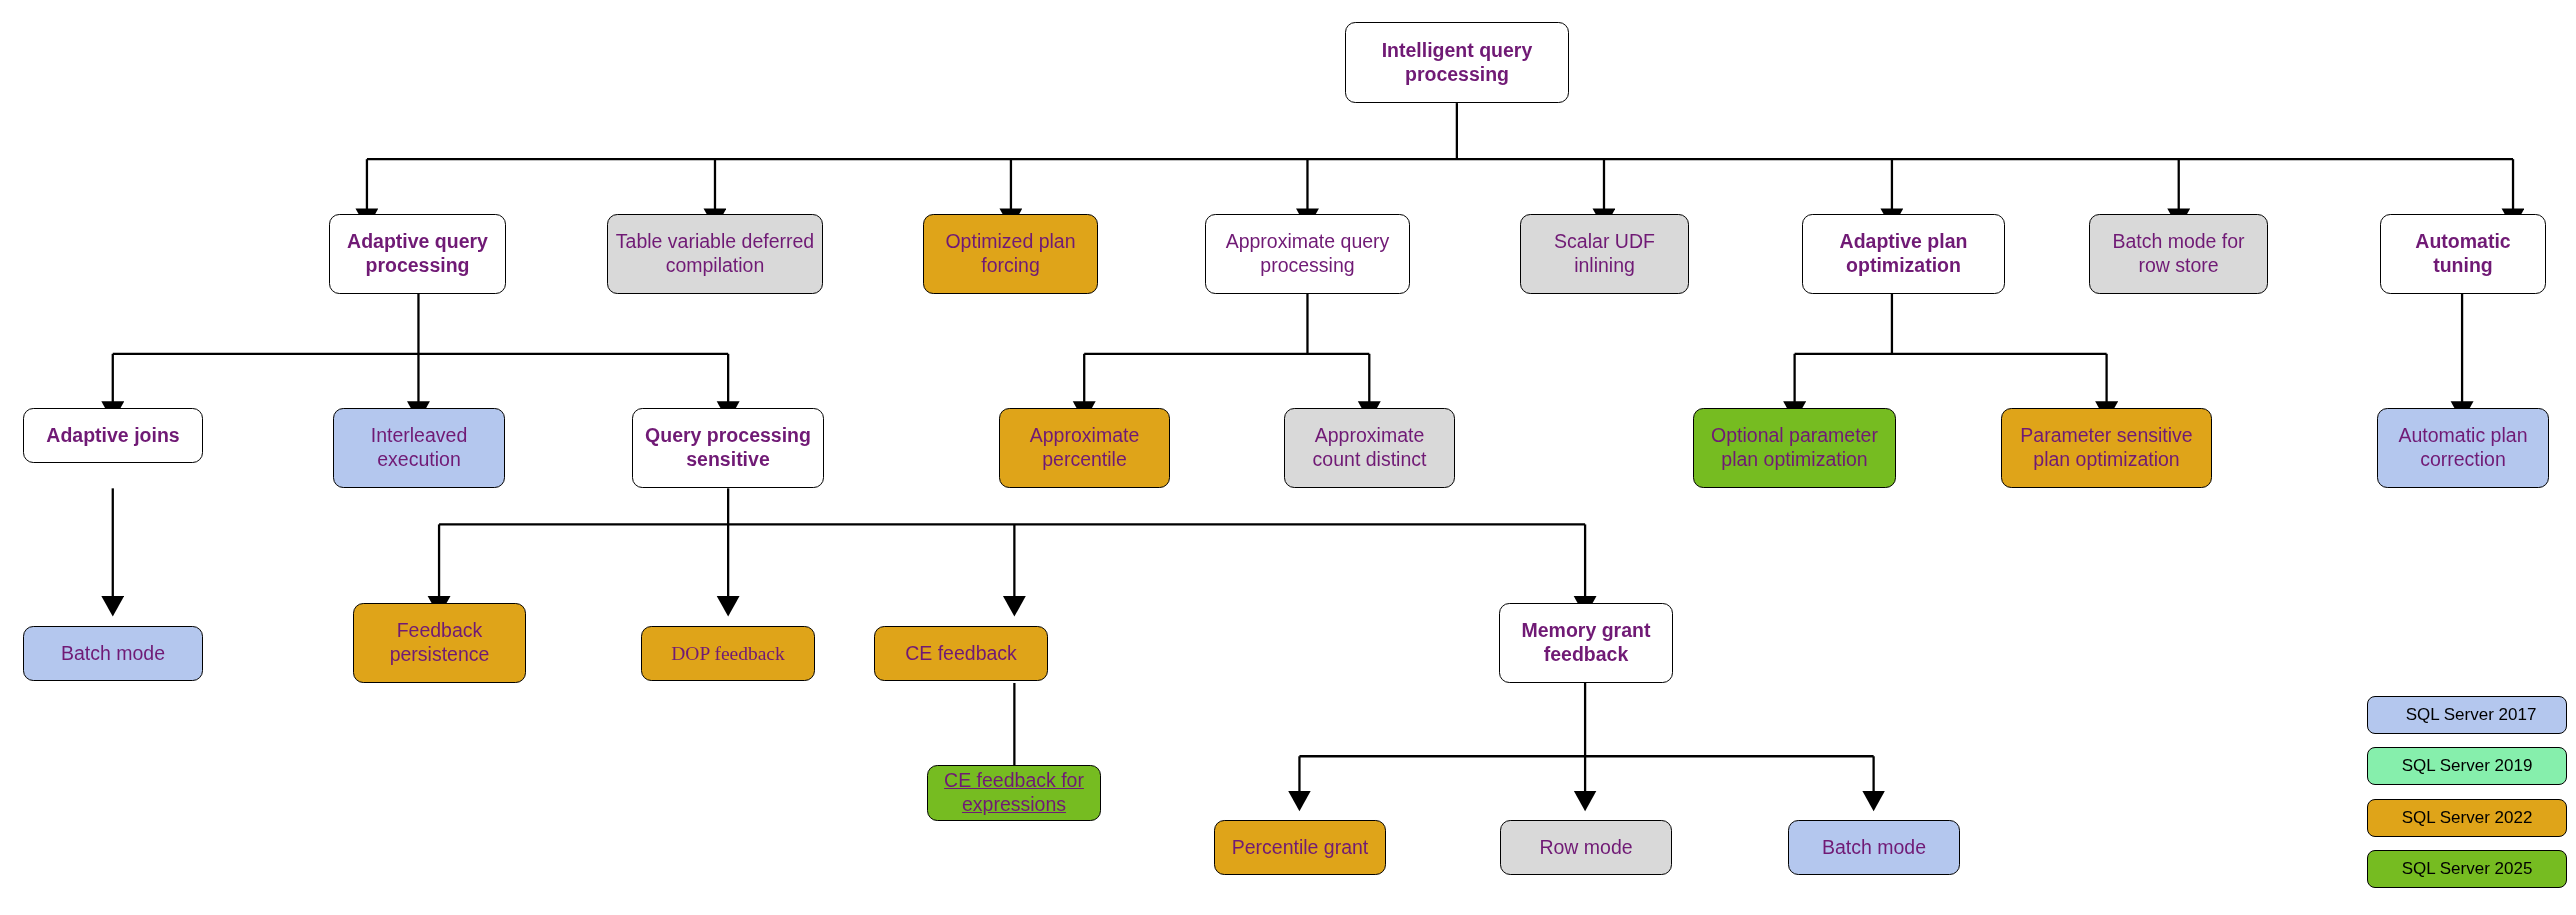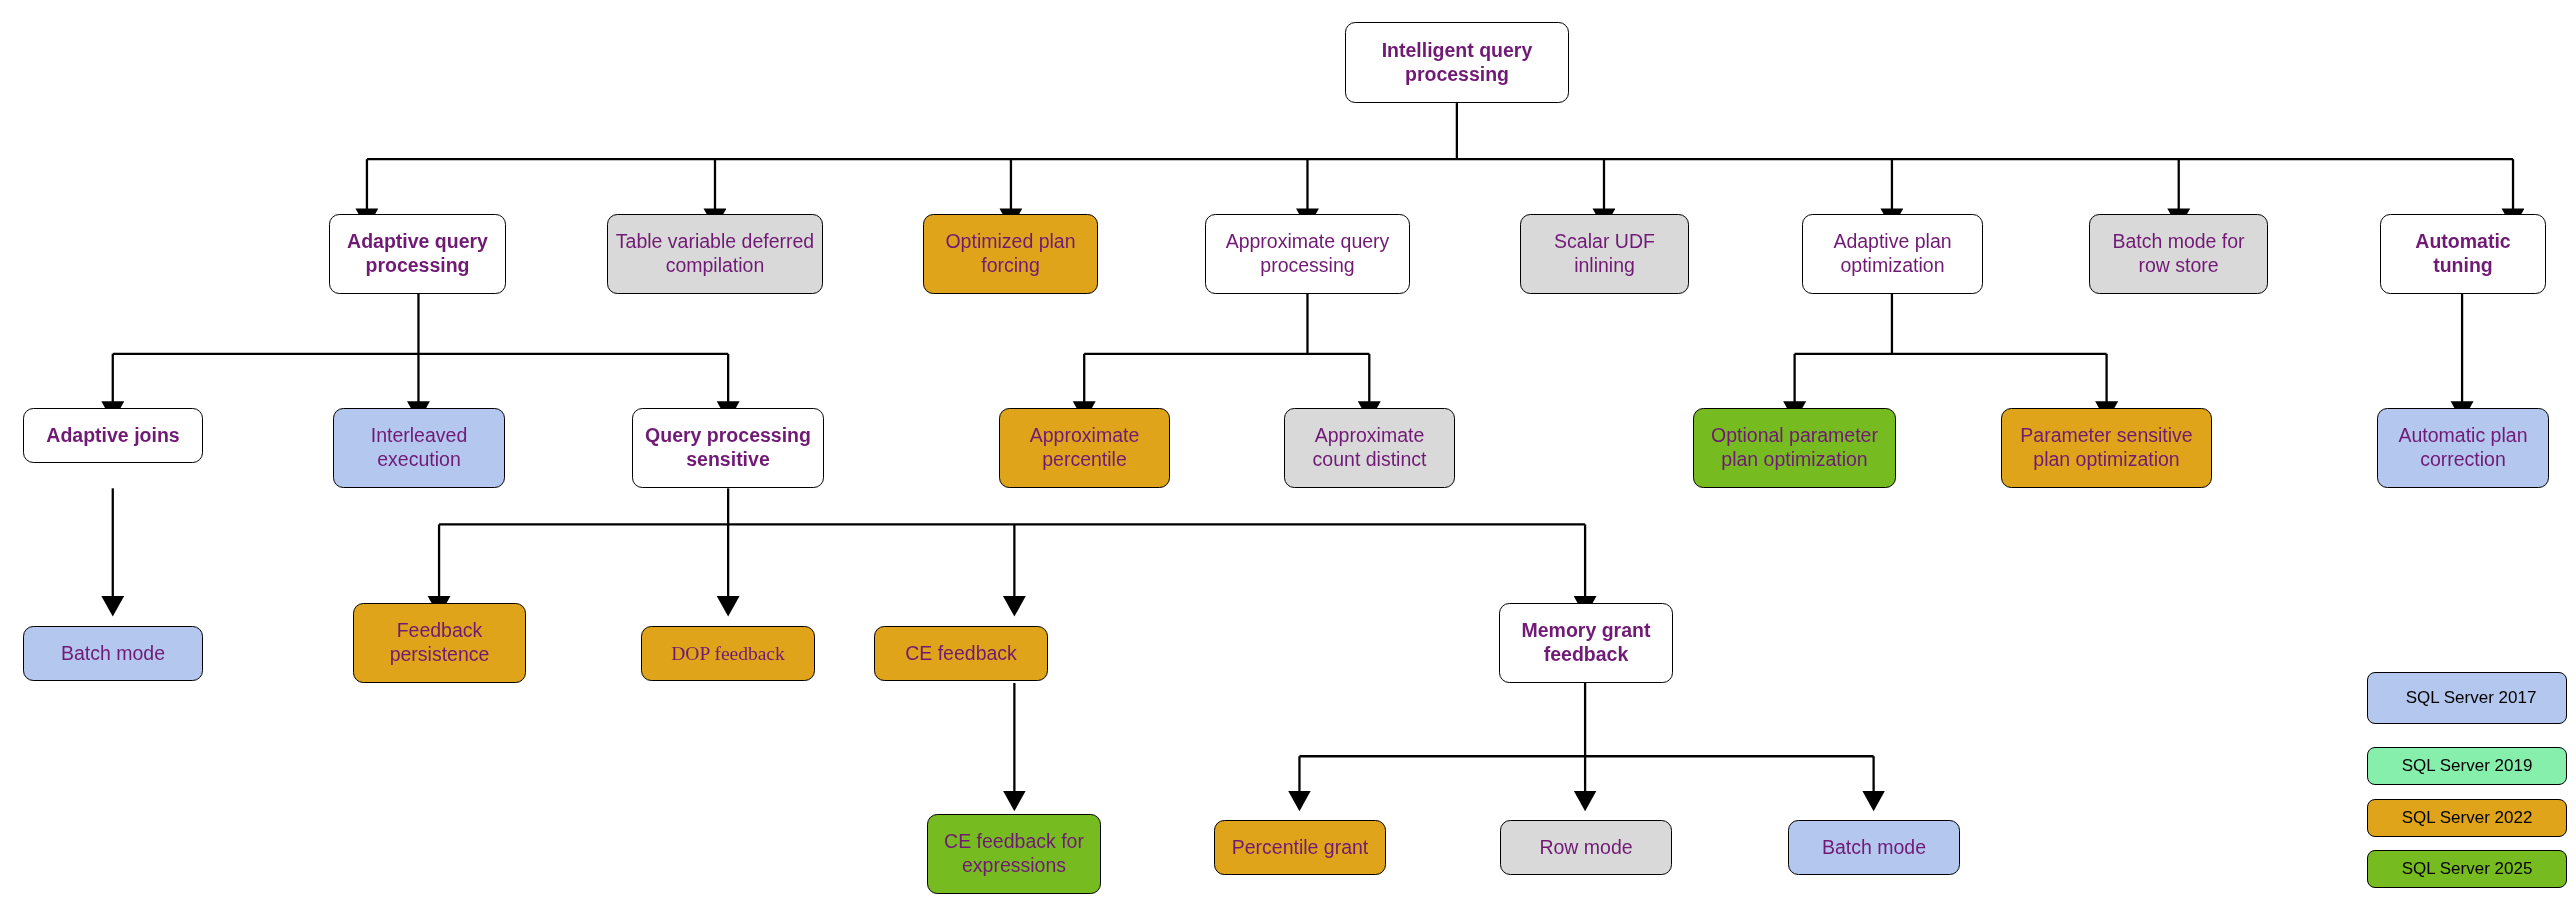--- a/index.html
+++ b/index.html
@@ -99,21 +99,21 @@
   </div>
   <div class="node n2022" style="left:923px;top:214px;width:175px;height:80px;">
     <span>Optimized plan forcing</span>
   </div>
   <div class="node nplain" style="left:1205px;top:214px;width:205px;height:80px;">
     <span>Approximate query processing</span>
   </div>
   <div class="node n2019" style="left:1520px;top:214px;width:169px;height:80px;">
     <span>Scalar UDF inlining</span>
   </div>
-  <div class="node nplain" style="left:1802px;top:214px;width:181px;height:80px;font-weight:normal;">
+  <div class="node nplain" style="left:1802px;top:214px;width:203px;height:80px;font-weight:bold;">
     <span>Adaptive plan optimization</span>
   </div>
   <div class="node n2019" style="left:2089px;top:214px;width:179px;height:80px;">
     <span>Batch mode for row store</span>
   </div>
   <div class="node nplain" style="left:2380px;top:214px;width:166px;height:80px;font-weight:bold;">
     <span>Automatic tuning</span>
   </div>
 
   <div class="node nplain" style="left:23px;top:408px;width:180px;height:55px;font-weight:bold;">
@@ -150,35 +150,35 @@
   <div class="node n2022" style="left:641px;top:626px;width:174px;height:55px;font-family:Liberation Serif, serif;">
     <span>DOP feedback</span>
   </div>
   <div class="node n2022" style="left:874px;top:626px;width:174px;height:55px;">
     <span>CE feedback</span>
   </div>
   <div class="node nplain" style="left:1499px;top:603px;width:174px;height:80px;font-weight:bold;">
     <span>Memory grant feedback</span>
   </div>
 
-  <div class="node n2025" style="left:927px;top:814px;width:174px;height:80px;">
+  <div class="node n2025" style="left:927px;top:765px;width:174px;height:56px;text-decoration:underline;">
     <span>CE feedback for expressions</span>
   </div>
   <div class="node n2022" style="left:1214px;top:820px;width:172px;height:55px;">
     <span>Percentile grant</span>
   </div>
   <div class="node n2019" style="left:1500px;top:820px;width:172px;height:55px;">
     <span>Row mode</span>
   </div>
   <div class="node n2017" style="left:1788px;top:820px;width:172px;height:55px;">
     <span>Batch mode</span>
   </div>
 
   <div>
-    <div class="legend-item n2017" style="left:2367px;top:672px;width:200px;height:52px;padding-left:8px;">
+    <div class="legend-item n2017" style="left:2367px;top:696px;width:200px;height:38px;padding-left:8px;">
       <span>SQL Server 2017</span>
     </div>
     <div class="legend-item n2019" style="left:2367px;top:747px;width:200px;height:38px;">
       <span>SQL Server 2019</span>
     </div>
     <div class="legend-item n2022" style="left:2367px;top:799px;width:200px;height:38px;">
       <span>SQL Server 2022</span>
     </div>
     <div class="legend-item n2025" style="left:2367px;top:850px;width:200px;height:38px;">
       <span>SQL Server 2025</span>

